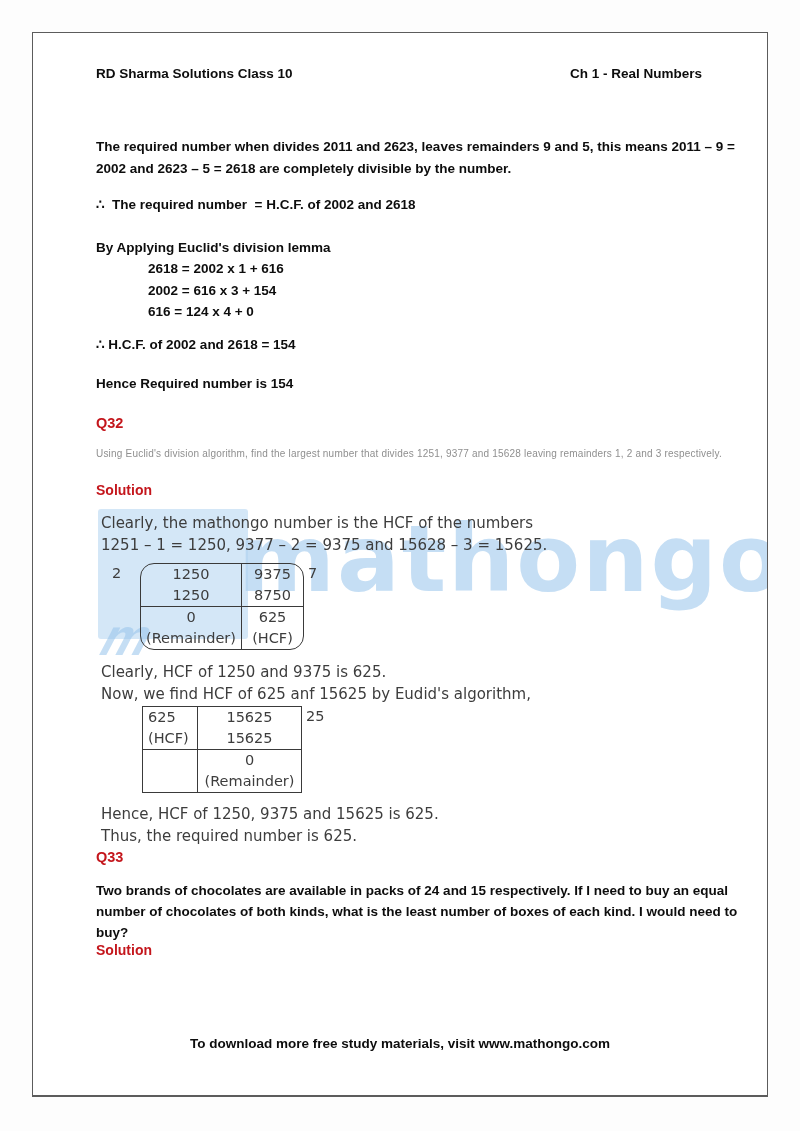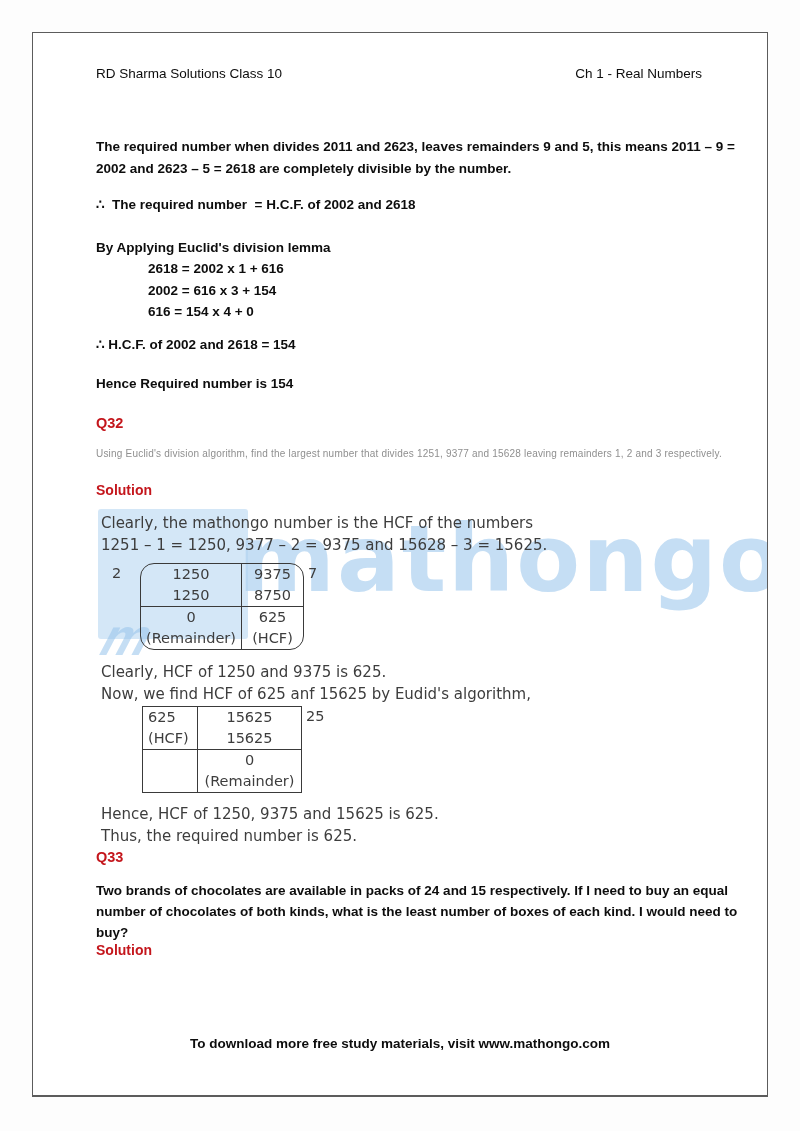--- a/index.html
+++ b/index.html
@@ -36,21 +36,21 @@
   }
   .wm-text {
     position:absolute; z-index:1;
     left:205px; top:472px;
     font-size:93px; font-weight:bold; letter-spacing:2px;
     color:rgba(178,211,240,0.75);
     font-family:"DejaVu Sans", sans-serif;
   }
 
   .hdr { margin-top:34px; display:flex; justify-content:space-between;
-         font-size:13.5px; font-weight:normal; color:#0d0d0d; line-height:14px; padding-right:25px; }
+         font-size:13.5px; font-weight:bold; color:#0d0d0d; line-height:14px; padding-right:25px; }
 
   .b  { font-size:13.5px; font-weight:bold; color:#0d0d0d; line-height:20px; }
   .para1 { margin-top:55px; line-height:22px; width:640px; }
   .therefore { margin-top:15px; }
   .lemma-h { margin-top:23px; }
   .eqs p { margin-left:52px; line-height:21.5px; }
   .hcf-res { margin-top:12px; }
   .concl { margin-top:19px; }
 
   .qlabel { font-size:14.5px; font-weight:bold; color:#c4161c; line-height:18px; }
@@ -108,21 +108,21 @@
 
     <p class="b para1">The required number when divides 2011 and 2623, leaves remainders 9 and 5, this means 2011 – 9 = 2002 and 2623 – 5 = 2618 are completely divisible by the number.</p>
 
     <p class="b therefore">∴  The required number  = H.C.F. of 2002 and 2618</p>
 
     <p class="b lemma-h">By Applying Euclid's division lemma</p>
 
     <div class="eqs">
       <p class="b">2618 = 2002 x 1 + 616</p>
       <p class="b">2002 = 616 x 3 + 154</p>
-      <p class="b">616 = 154 x 4 + 0</p>
+      <p class="b">616 = 124 x 4 + 0</p>
     </div>
 
     <p class="b hcf-res">∴ H.C.F. of 2002 and 2618 = 154</p>
 
     <p class="b concl">Hence Required number is 154</p>
 
     <p class="qlabel q32-label">Q32</p>
 
     <p class="qgray">Using Euclid's division algorithm, find the largest number that divides 1251, 9377 and 15628 leaving remainders 1, 2 and 3 respectively.</p>
 

